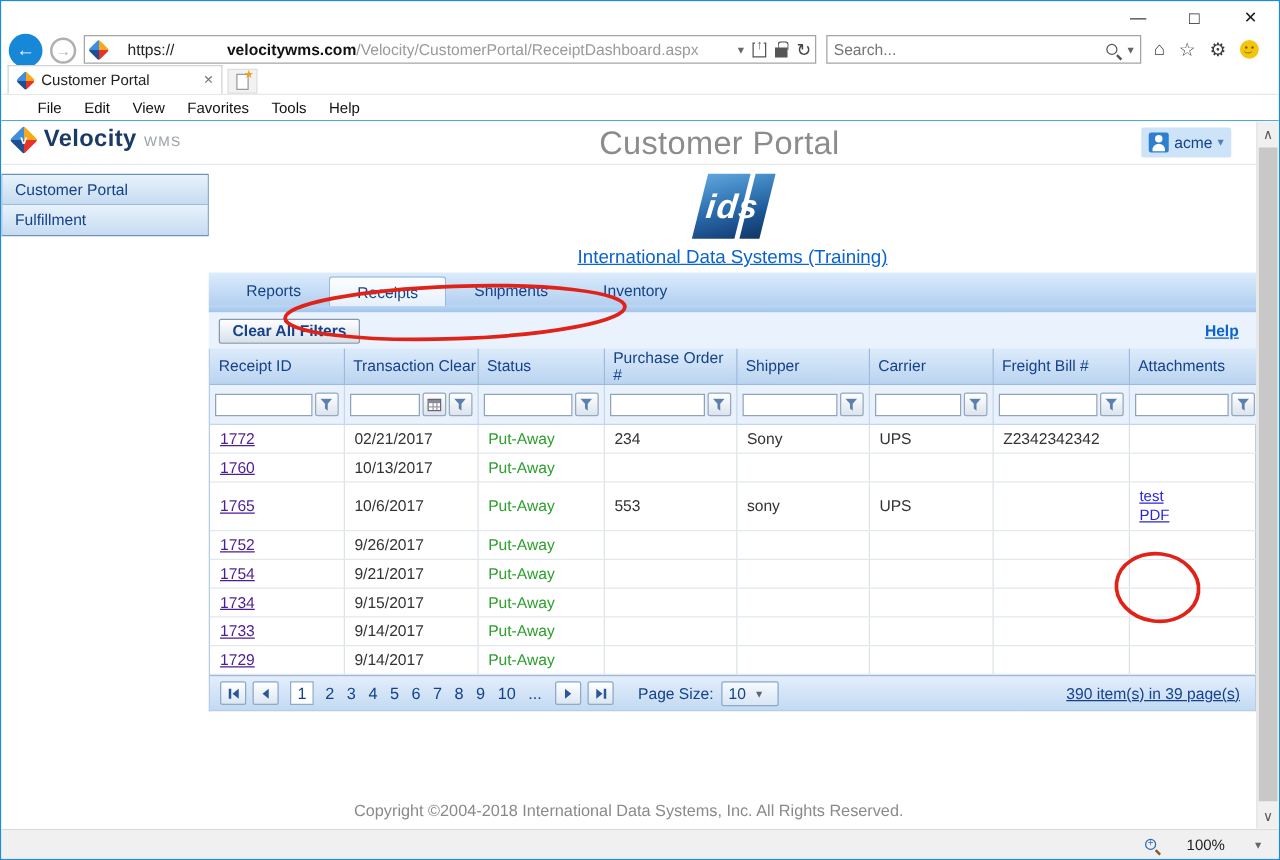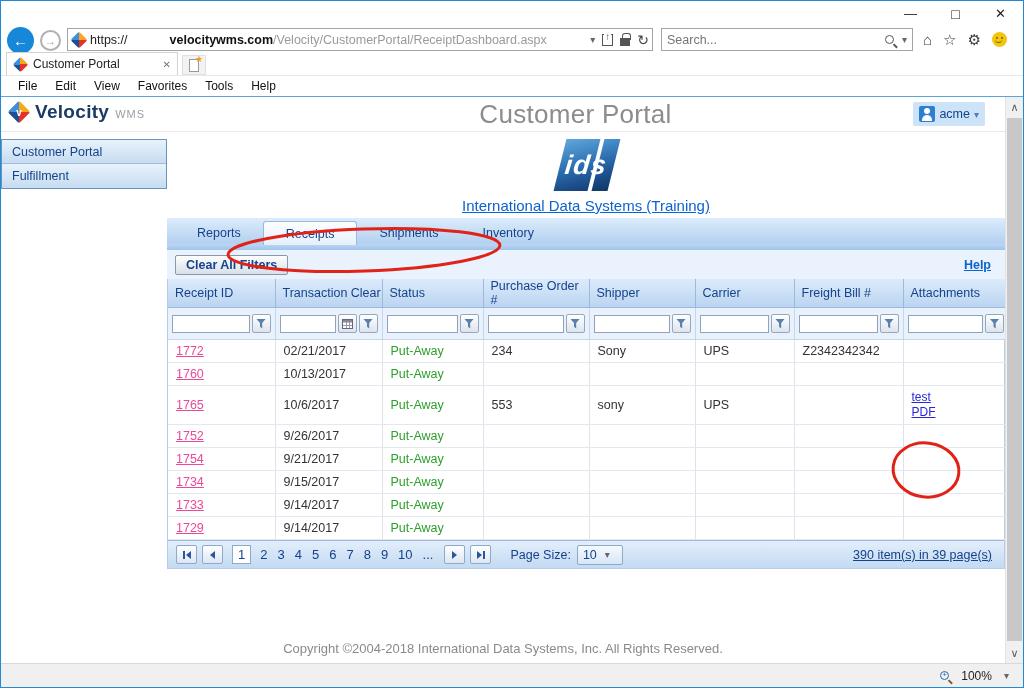--- a/index.html
+++ b/index.html
@@ -11,21 +11,21 @@
   }
   
   .titlebar{height:25px;background:#fff;display:flex;justify-content:flex-end;align-items:center;flex:none;}
   .win-btn{width:45px;height:100%;display:flex;align-items:center;justify-content:center;font-size:13px;color:#222;}
   .win-btn.max{font-size:14px;}
   
   .navbar{height:27px;flex:none;display:flex;align-items:center;padding:0 6px;background:#fff;}
   .back-btn{width:27px;height:27px;border-radius:50%;background:#1787d8;color:#fff;display:flex;align-items:center;justify-content:center;font-size:15px;flex:none;margin-top:2px;}
   .fwd-btn{width:21px;height:21px;border-radius:50%;border:2px solid #b0b0b0;color:#b0b0b0;display:flex;align-items:center;justify-content:center;font-size:12px;flex:none;margin:2px 6px 0 6px;background:#fff;}
   .addressbar{height:23px;border:1px solid #a5a5a5;background:#fff;display:flex;align-items:center;flex:none;width:586px;padding:0 3px;font-size:12.5px;}
-  .addressbar .scheme{color:#222;margin-left:4px;}
+  .addressbar .scheme{color:#222;margin-left:16px;}
   .addressbar .domain{color:#111;margin-left:42px;font-weight:bold;}
   .addressbar .path{color:#9a9a9a;}
   .addr-icons{margin-left:auto;display:flex;align-items:center;gap:7px;color:#555;}
   .caret{font-size:10px;color:#666;}
   .share-ic{width:11px;height:12px;border:1px solid #555;position:relative;display:inline-block;}
   .share-ic:before{content:"↑";position:absolute;left:1px;top:-4px;font-size:10px;color:#555;background:#fff;padding:0 1px;}
   .lock-ic{width:10px;height:8px;background:#555;position:relative;display:inline-block;margin-top:5px;}
   .lock-ic:before{content:"";position:absolute;top:-5px;left:1.5px;width:7px;height:6px;border:1.5px solid #555;border-bottom:none;border-radius:3px 3px 0 0;}
   .refresh-ic{font-size:14px;color:#444;}
   .searchbox{height:23px;width:252px;border:1px solid #a5a5a5;background:#fff;margin-left:8px;display:flex;align-items:center;padding:0 5px;flex:none;}
@@ -37,21 +37,21 @@
   .smiley:before{content:"";position:absolute;width:2px;height:2px;border-radius:50%;background:#7a6200;left:4px;top:5px;box-shadow:5px 0 0 #7a6200;}
   .smiley:after{content:"";position:absolute;width:7px;height:3px;border-bottom:1.5px solid #7a6200;border-radius:0 0 6px 6px;left:3.5px;top:7px;}
   
   .tabrow{height:23px;flex:none;display:flex;align-items:flex-end;background:#fff;padding-left:5px;border-bottom:1px solid #e8e8e8;}
   .btab{width:172px;height:23px;border:1px solid #d2d2d2;border-bottom:none;background:#fff;display:flex;align-items:center;padding:0 6px;gap:6px;font-size:12px;color:#222;}
   .btab .bt-close{margin-left:auto;color:#777;font-size:10px;}
   .newtab{width:24px;height:20px;margin-left:4px;background:#f2f2f2;border:1px solid #e0e0e0;display:flex;align-items:center;justify-content:center;position:relative;}
   .newtab .pg{width:10px;height:13px;background:#fff;border:1px solid #999;position:relative;}
   .newtab .pg:after{content:"★";color:#f0a01e;font-size:9px;position:absolute;top:-6px;right:-5px;}
   
-  .menubar{height:21px;flex:none;display:flex;align-items:center;background:#fff;padding-left:8px;border-bottom:1px solid #58a6dc;}
+  .menubar{height:21px;flex:none;display:flex;align-items:center;background:#fff;padding-left:20px;border-bottom:1px solid #58a6dc;}
   .menu-item{font-size:12px;color:#111;padding:0 9px;}
   
   .page{flex:1;position:relative;background:#fff;overflow:hidden;}
   .page-inner{margin-right:18px;height:100%;display:flex;flex-direction:column;}
   
   .vscroll{position:absolute;right:0;top:0;bottom:0;width:18px;background:#f0f0f0;border-left:1px solid #e3e3e3;}
   .vs-arrow{height:20px;display:flex;align-items:center;justify-content:center;color:#5a5a5a;font-size:11px;}
   .vs-arrow.down{position:absolute;bottom:0;left:0;right:0;}
   .vs-thumb{position:absolute;top:21px;bottom:22px;left:1px;right:1px;background:#c8c8c8;}
   
@@ -103,37 +103,37 @@
   .f-input{height:18px;border:1px solid #8fa3bd;background:#fff;min-width:0;flex:1;font-family:"Liberation Sans",sans-serif;}
   .f-btn{width:19px;height:19px;flex:none;border:1px solid #97a8bd;background:linear-gradient(#fff,#dce4ee);display:flex;align-items:center;justify-content:center;border-radius:2px;}
   .funnel{width:10px;height:10px;background:#5b80ab;clip-path:polygon(0 0,100% 0,62% 45%,62% 100%,40% 82%,40% 45%);}
   .cal-ic{width:11px;height:10px;border:1px solid #667;background:
     linear-gradient(#889 0 0) 50% 0/100% 2.5px no-repeat,
     linear-gradient(#99a 0 0) 3px 0/1px 100% no-repeat,
     linear-gradient(#99a 0 0) 6.5px 0/1px 100% no-repeat,
     linear-gradient(#99a 0 0) 0 5.5px/100% 1px no-repeat,#fff;}
   tr.data-row td{border-right:1px solid #dde3ea;border-bottom:1px solid #e3e8ee;font-size:12.5px;color:#333;padding:4px 0 4px 8px;height:22px;vertical-align:middle;}
   tr.data-row td:last-child{border-right:none;}
-  a.rid{color:#ec4899;text-decoration:underline;text-align:center;}
+  a.rid{color:#4c1d95;text-decoration:underline;text-align:center;}
   a.attach{display:block;color:#2727d8;text-decoration:underline;font-size:12px;line-height:15px;width:max-content;}
   
   .pager{flex:none;height:28px;background:linear-gradient(#e3eefb,#c3daf2);border-top:1px solid #9db9dd;display:flex;align-items:center;padding:0 8px;font-size:13px;color:#15428b;}
   .pg-btn{width:21px;height:19px;border:1px solid #8fa9c9;background:linear-gradient(#fff,#dce6f2);border-radius:2px;display:flex;align-items:center;justify-content:center;gap:1px;margin-right:5px;}
   .tri-l{width:0;height:0;border-top:4px solid transparent;border-bottom:4px solid transparent;border-right:5px solid #2b579a;}
   .tri-r{width:0;height:0;border-top:4px solid transparent;border-bottom:4px solid transparent;border-left:5px solid #2b579a;}
   .pg-bar{width:2px;height:8px;background:#2b579a;}
   .pg-num{margin:0 5px;color:#15428b;}
   .pg-num.current{background:#fff;border:1px solid #8fa9c9;padding:0 5px;margin:0 4px;display:inline-block;line-height:17px;}
   .pg-size-label{margin-left:14px;margin-right:6px;font-size:12.5px;}
   .pg-size{width:46px;height:20px;border:1px solid #8fa9c9;background:linear-gradient(#f6faff,#d8e6f6);display:flex;align-items:center;padding:0 5px;gap:8px;font-size:12.5px;border-radius:2px;}
   .pg-count{margin-left:auto;font-size:12.5px;color:#15428b;padding-right:4px;text-decoration:underline;}
   
   .app-footer{flex:none;height:30px;display:flex;align-items:center;justify-content:center;font-size:13px;color:#8a8a8a;}
   
-  .statusbar{height:24px;flex:none;background:#f0f0f0;border-top:1px solid #d9d9d9;display:flex;align-items:center;justify-content:flex-end;padding-right:14px;gap:12px;}
+  .statusbar{height:24px;flex:none;background:#f0f0f0;border-top:1px solid #d9d9d9;display:flex;align-items:center;justify-content:flex-end;padding-right:14px;gap:24px;}
   .zoom-mag{width:9px;height:9px;border:1.5px solid #2b6cb5;border-radius:50%;position:relative;display:inline-block;}
   .zoom-mag:before{content:"+";position:absolute;font-size:8px;color:#2b6cb5;left:1px;top:-2px;}
   .zoom-mag:after{content:"";position:absolute;width:5px;height:1.5px;background:#8a5a2a;transform:rotate(45deg);left:7px;top:9px;}
   .zoom-txt{font-size:12px;color:#222;}
   
   .ann-layer{position:absolute;inset:0;pointer-events:none;z-index:60;}
 </style>
 </head>
 <body>
 

